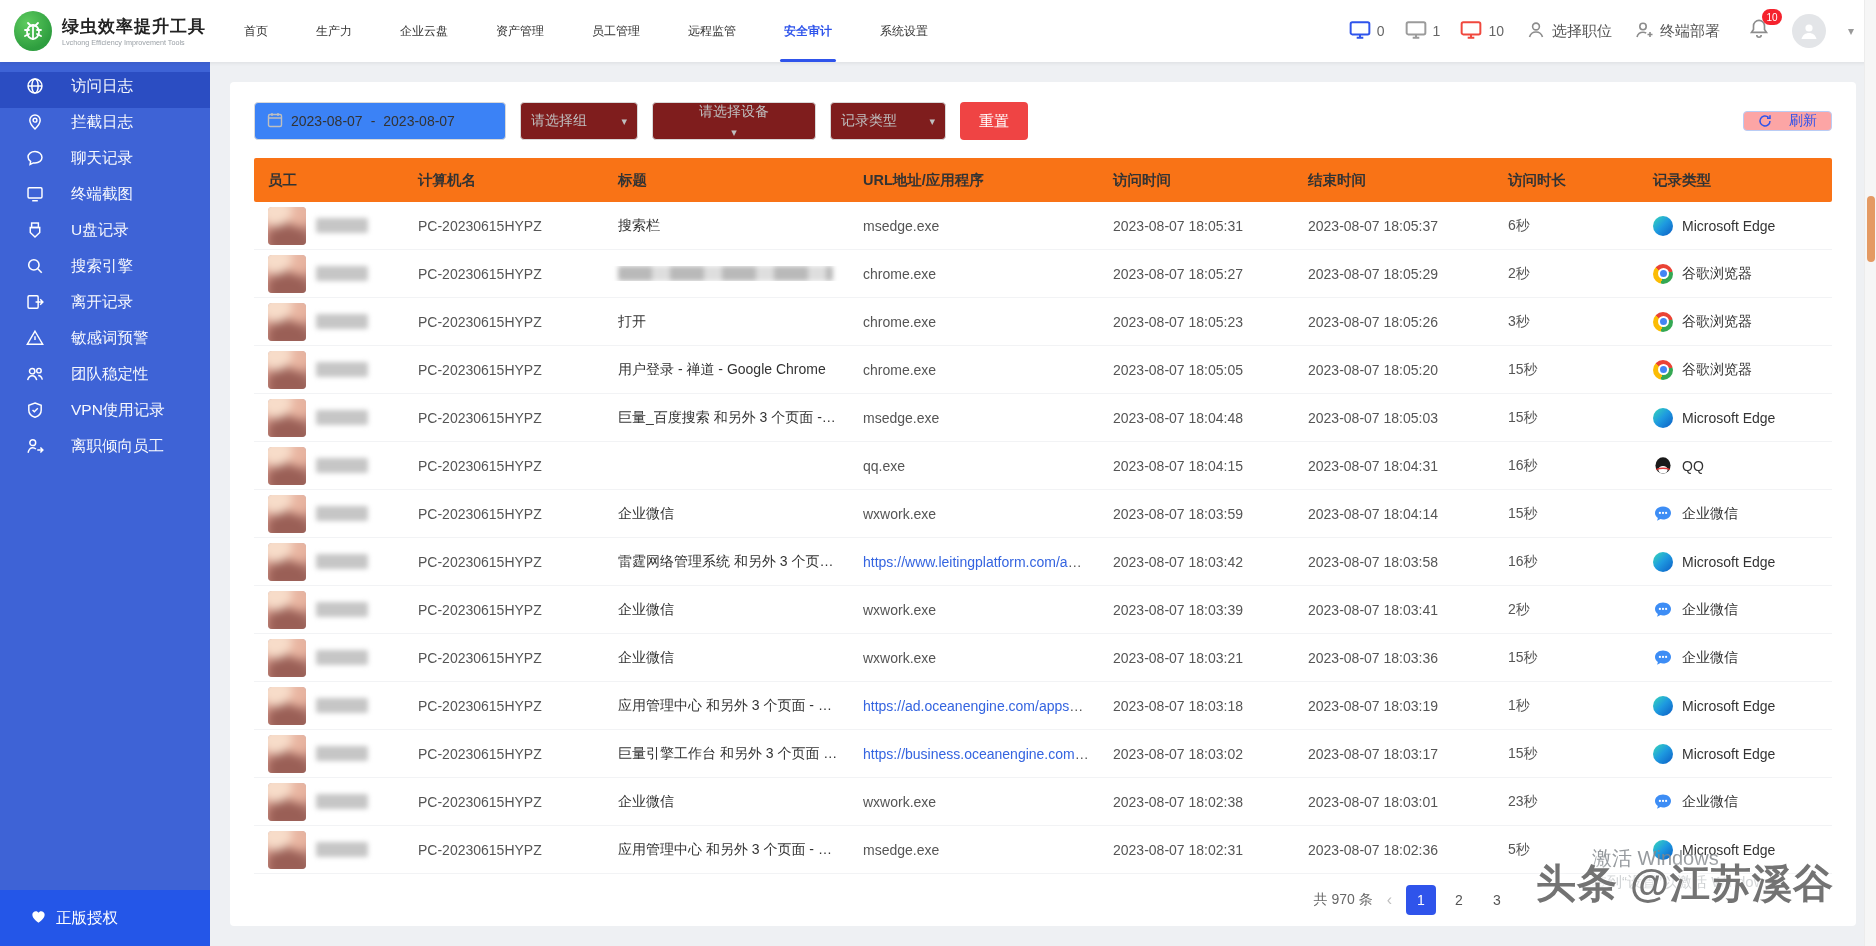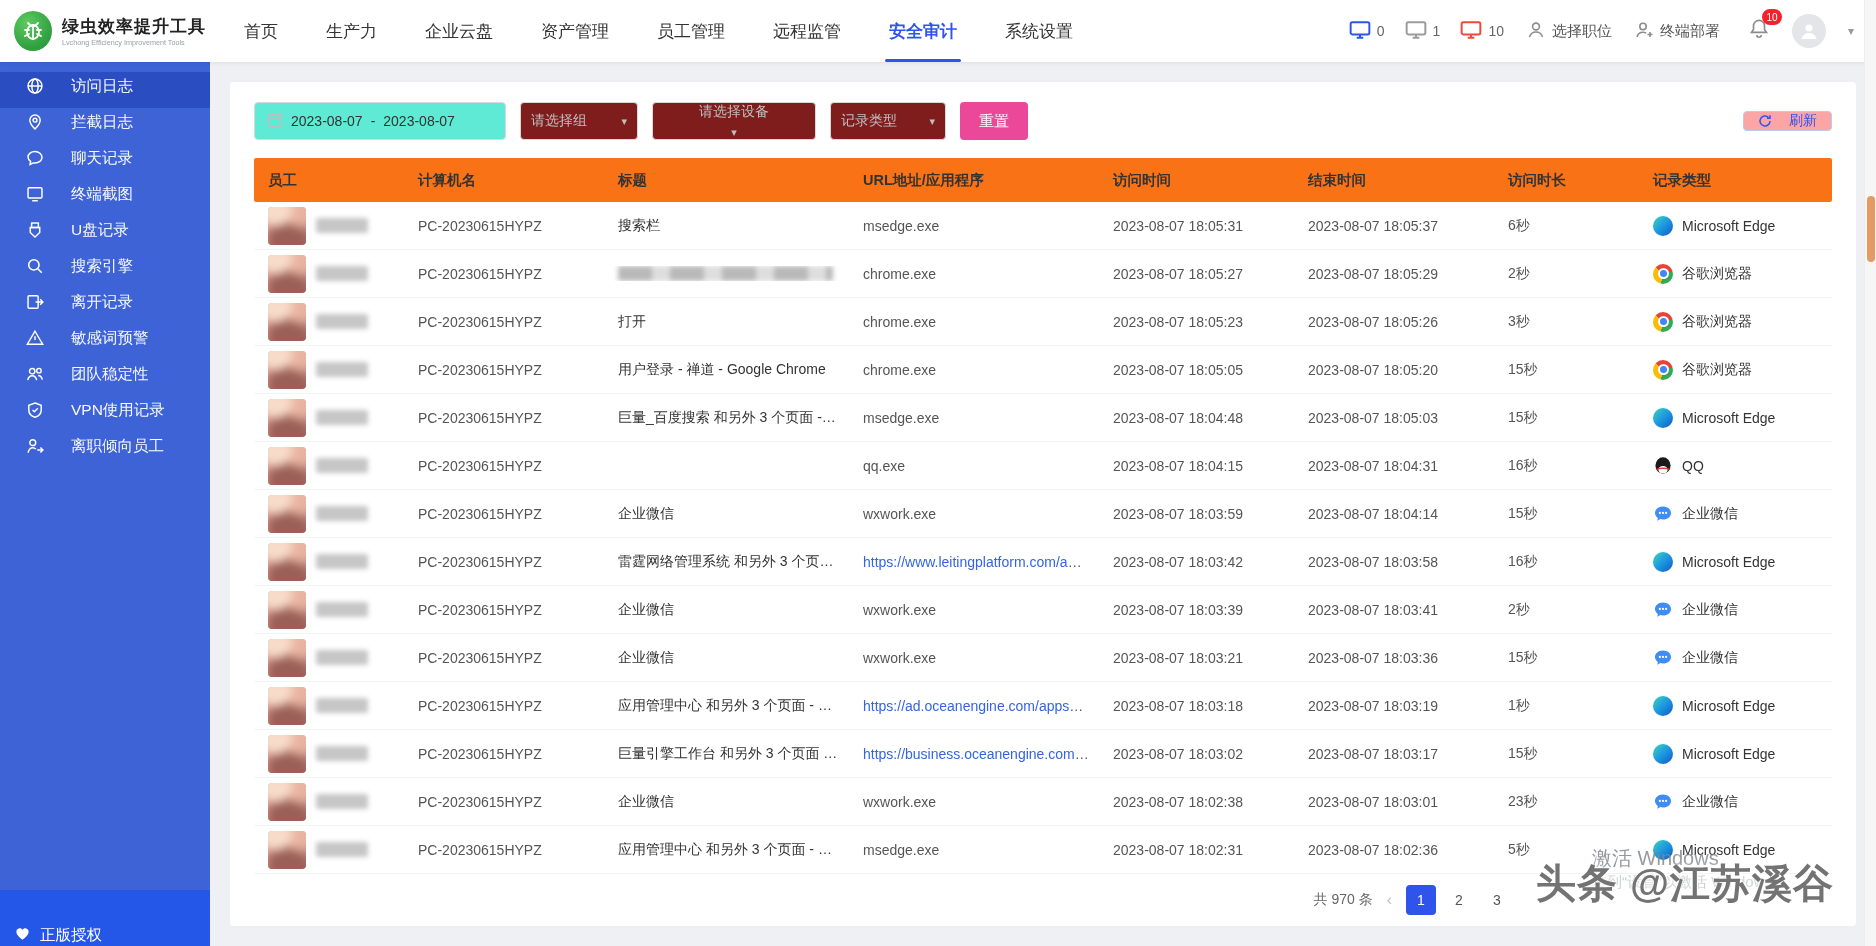--- a/index.html
+++ b/index.html
@@ -6,54 +6,54 @@
   html,body { width:1876px; height:946px; overflow:hidden; font-family:"Liberation Sans","DejaVu Sans",sans-serif; background:#eef0f3; color:#333; }
 
   
   .app-header { height:62px; background:#fff; display:flex; align-items:center; padding:0 22px 0 14px; box-shadow:0 1px 4px rgba(0,0,0,.08); position:relative; z-index:10; }
   .logo { display:flex; align-items:center; gap:10px; width:192px; flex-shrink:0; }
   .logo-mark { width:40px; height:40px; border-radius:50%; background:radial-gradient(circle at 35% 30%, #5ecb5e, #2e9e3f 70%); display:flex; align-items:center; justify-content:center; }
   .logo-mark svg { width:24px; height:24px; }
   .logo-text-title { font-size:17px; font-weight:bold; color:#222; letter-spacing:1px; white-space:nowrap; }
   .logo-text-sub { font-size:8px; color:#9aa0a6; transform:scale(.9); transform-origin:left; white-space:nowrap; }
   .main-nav { display:flex; align-items:center; height:100%; margin-left:14px; }
-  .nav-item { padding:8px 24px; height:100%; display:flex; align-items:center; font-size:17px; color:#333; cursor:pointer; position:relative; white-space:nowrap; }
+  .nav-item { padding:8px 24px; height:100%; display:flex; align-items:center; font-size:12px; color:#333; cursor:pointer; position:relative; white-space:nowrap; }
   .nav-item.active { color:#2f54eb; font-weight:bold; }
   .nav-item.active::after { content:''; position:absolute; left:20px; right:20px; bottom:0; height:3px; background:#2f54eb; border-radius:2px; }
   .header-right { margin-left:auto; display:flex; align-items:center; gap:22px; }
   .hstat { display:flex; align-items:center; gap:6px; font-size:14px; color:#666; cursor:pointer; }
   .htool { display:flex; align-items:center; gap:6px; font-size:15px; color:#555; cursor:pointer; white-space:nowrap; }
   .bell-wrap { position:relative; cursor:pointer; margin-left:6px; }
   .badge { position:absolute; top:-9px; right:-12px; min-width:20px; height:16px; border-radius:9px; background:#f5222d; color:#fff; font-size:10px; display:flex; align-items:center; justify-content:center; padding:0 4px; }
   .avatar-circle { width:34px; height:34px; border-radius:50%; background:#e3e5e8; display:flex; align-items:center; justify-content:center; cursor:pointer; }
   .chev { color:#999; font-size:12px; cursor:pointer; }
 
   
   .page-body { display:flex; height:884px; }
 
   
   .sidebar { width:210px; background:#3e63d6; flex-shrink:0; position:relative; padding-top:10px; }
   .side-item { height:36px; display:flex; align-items:center; gap:27px; padding:0 0 8px 26px; color:rgba(255,255,255,.96); font-size:15.5px; cursor:pointer; white-space:nowrap; }
   .side-item.active { background:#2b4dc2; }
   .side-item .sic { width:18px; height:18px; color:#fff; flex-shrink:0; }
   .side-item .sic svg { width:18px; height:18px; display:block; }
-  .license-bar { position:absolute; left:0; right:0; bottom:0; height:56px; background:#2456e8; display:flex; align-items:flex-end; gap:9px; padding-left:14px; color:#fff; font-size:15.5px; cursor:pointer; }
+  .license-bar { position:absolute; left:0; right:0; bottom:0; height:56px; background:#2456e8; display:flex; align-items:center; gap:9px; padding-left:30px; color:#fff; font-size:15.5px; cursor:pointer; }
   .license-bar svg { width:17px; height:17px; }
 
   
   .content { flex:1; padding:20px; overflow:hidden; }
   .card { background:#fff; border-radius:4px; height:100%; display:flex; flex-direction:column; }
 
   
   .filter-bar { display:flex; align-items:center; gap:14px; padding:20px 24px 18px 24px; }
-  .date-range { display:flex; align-items:center; gap:8px; border:1px solid #d9d9d9; border-radius:4px; height:38px; padding:0 12px; font-size:14px; color:#333; width:252px; cursor:pointer; background:#5eead4; }
+  .date-range { display:flex; align-items:center; gap:8px; border:1px solid #d9d9d9; border-radius:4px; height:38px; padding:0 12px; font-size:14px; color:#333; width:252px; cursor:pointer; background:#3b82f6; }
   .select-box { display:flex; align-items:center; justify-content:space-between; border:1px solid #d9d9d9; border-radius:4px; height:38px; padding:0 10px; font-size:14px; color:#bfbfbf; cursor:pointer; background:#7f1d1d; }
   .sel-group { width:118px; } .sel-device { width:164px;flex-direction:column; } .sel-type { width:116px; }
   .sel-arrow { color:#bfbfbf; font-size:11px; }
-  .btn-reset { height:38px; width:68px; background:#ec4899; color:#fff; border:none; border-radius:4px; font-size:15px; cursor:pointer; }
+  .btn-reset { height:38px; width:68px; background:#ef4444; color:#fff; border:none; border-radius:4px; font-size:15px; cursor:pointer; }
   .filter-spacer { flex:1; }
   .btn-refresh { height:20px; padding:0 14px; background:#fca5a5; color:#2f54eb; border:1px solid #b9ccf5; border-radius:4px; font-size:14px; cursor:pointer; display:flex; align-items:center; gap:17px; }
 
   
   .table-wrap { margin:0 24px; flex:1; }
   .tr { display:grid; grid-template-columns:150px 200px 245px 250px 195px 200px 145px 1fr; align-items:center; height:48px; border-bottom:1px solid #f2f3f5; }
   .tr.head { height:44px; background:#f97316; border-bottom:none; border-radius:2px; }
   .th { font-size:14.5px; color:#333; font-weight:bold; padding-left:14px; white-space:nowrap; }
   .td { font-size:14px; color:#555; padding-left:14px; white-space:nowrap; overflow:hidden; text-overflow:ellipsis; padding-right:10px; }
   .td.title-cell { color:#333; }

